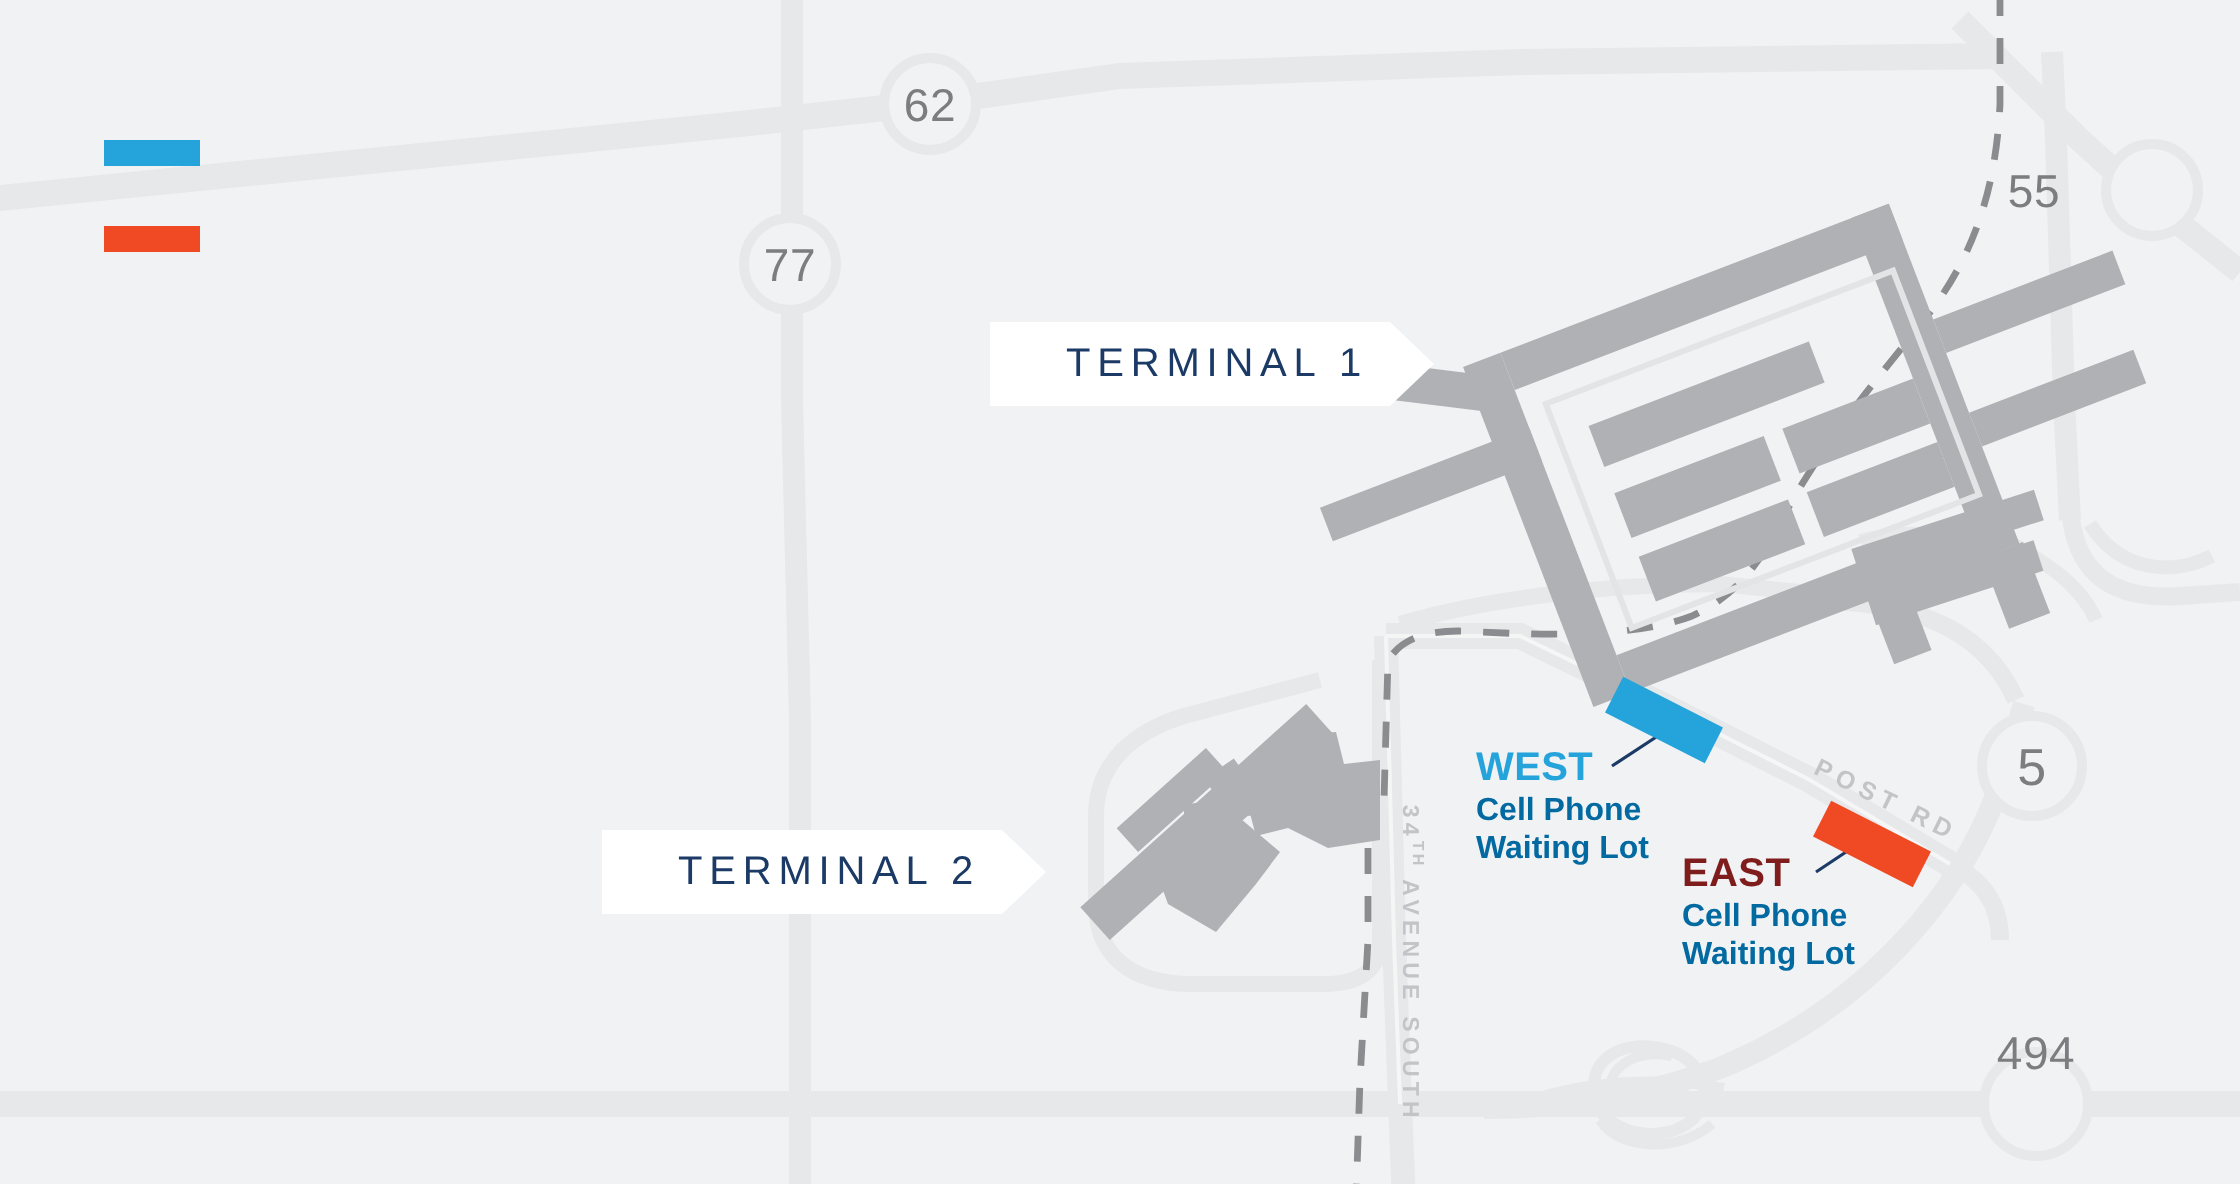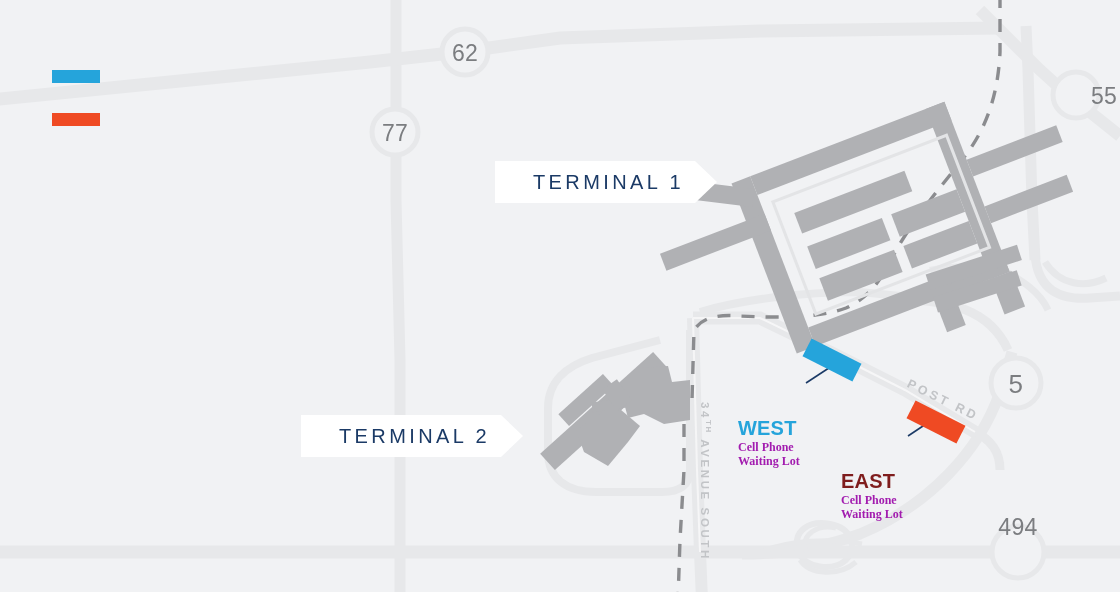--- a/index.html
+++ b/index.html
@@ -72,29 +72,27 @@
   .lot-callout {
     position: absolute;
     white-space: nowrap;
   }
   .lot-title {
     font-size: 20px;
     font-weight: bold;
     letter-spacing: 0.2px;
     line-height: 1.08;
     display: block;
-    margin-top: 44px;
   }
   .lot-sub {
-    font-size: 12px;
-    font-weight: bold;
-    color: #a21caf;
+    font-size: 16px;
+    font-weight: bold;
+    color: #0369a1;
     line-height: 1.22;
     display: block;
-    font-family: Liberation Serif, serif;
   }
   #west-callout { left: 738px; top: 374px; }
   #west-callout .lot-title { color: #25a4db; }
   #east-callout { left: 841px; top: 427px; }
   #east-callout .lot-title { color: #7f1d1d; }
 
   
   .shield-label {
     position: absolute;
     color: #7b7d80;
@@ -277,21 +275,21 @@
     <span class="lot-sub">Waiting Lot</span>
   </div>
   <div id="east-callout" class="lot-callout">
     <span class="lot-title">EAST</span>
     <span class="lot-sub">Cell Phone</span>
     <span class="lot-sub">Waiting Lot</span>
   </div>
 
   <div class="shield-label" style="left:465px; top:53px;">62</div>
   <div class="shield-label" style="left:395px; top:133px;">77</div>
-  <div class="shield-label" style="left:1104px; top:96px;">55</div>
+  <div class="shield-label" style="left:1017px; top:96px;">55</div>
   <div class="shield-label" style="left:1016px; top:384px; font-size:26px;">5</div>
   <div class="shield-label" style="left:1018px; top:527px;">494</div>
 
   <div id="post-rd-label" class="road-name">POST RD</div>
   <div id="avenue-label" class="road-name">
     <span>34</span><span class="sup">TH</span><span> AVENUE SOUTH</span>
   </div>
 
 </div>
 

